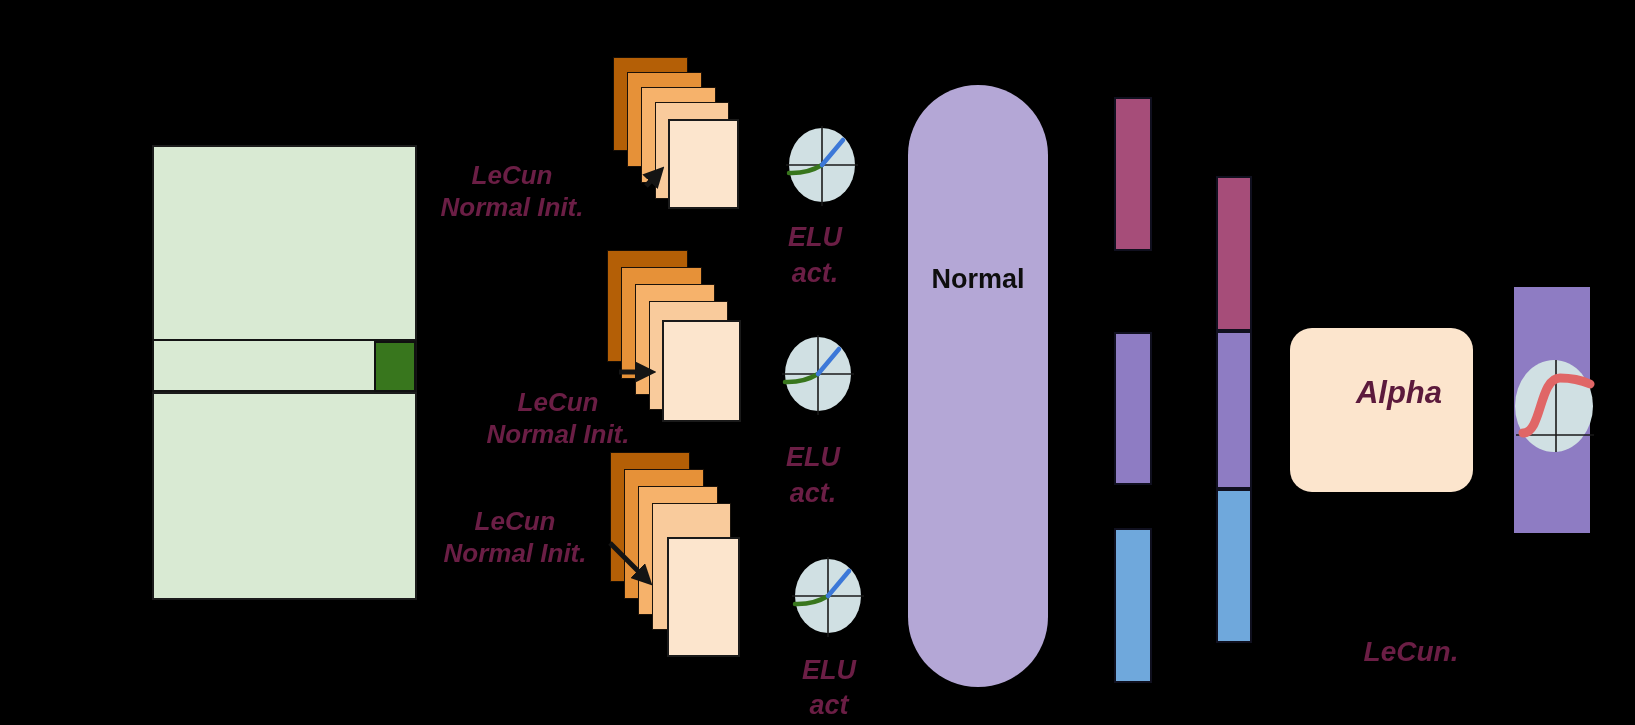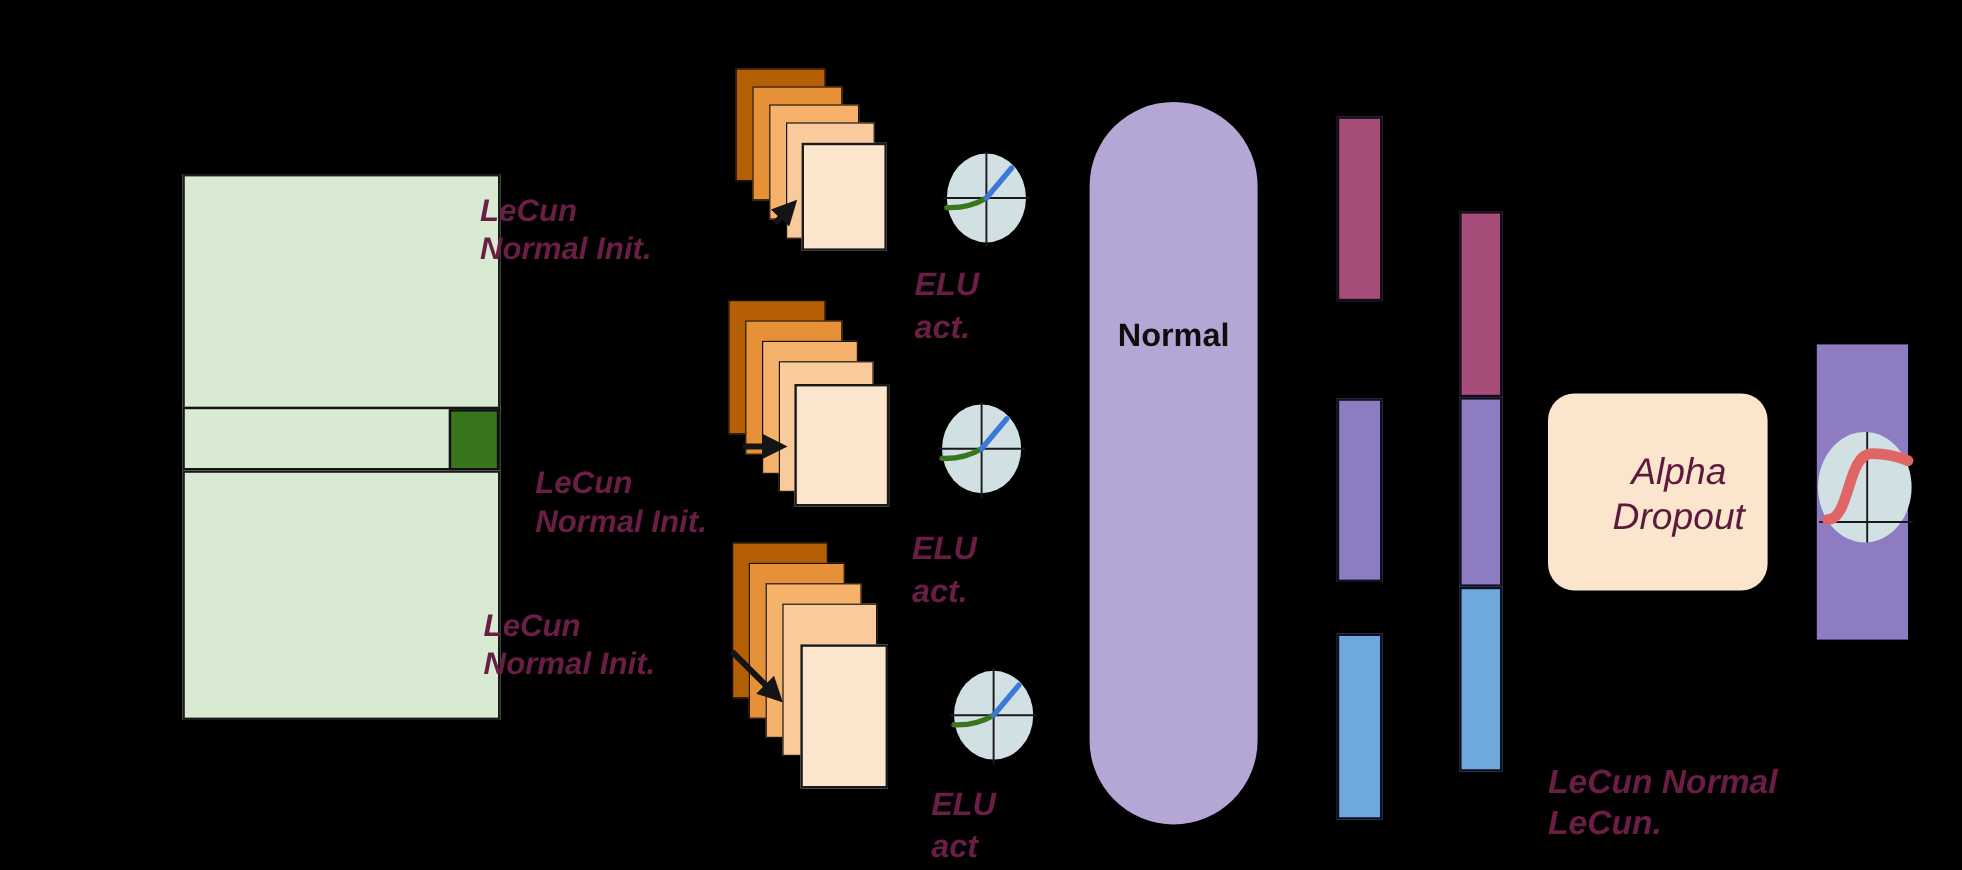--- a/index.html
+++ b/index.html
@@ -14,36 +14,36 @@
   .m-top{left:152px;top:145px;width:265px;height:196px;}
   .m-row{left:152px;top:339px;width:265px;height:53px;border:2px solid #141414;}
   .m-cell{left:374px;top:341px;width:42px;height:51px;border:2px solid #101010;}
   .m-bot{left:152px;top:392px;width:265px;height:208px;}
   
   .card{position:absolute;box-sizing:border-box;border:1px solid rgba(15,10,5,.95);}
   .card.front{border:2px solid #1a1a1a;}
   
   .bar{position:absolute;box-sizing:border-box;border:2px solid #10101f;}
   
-  .lbl{position:absolute;font-weight:bold;font-style:italic;
+  .lbl{position:absolute;text-align:center;font-weight:bold;font-style:italic;
        color:#6b1e45;font-size:26px;line-height:32px;}
   .l1{left:400px;top:159px;width:224px;}
   .l2{left:446px;top:386px;width:224px;}
   .l3{left:403px;top:505px;width:224px;}
   .l4{left:1290px;top:635px;width:242px;font-size:28px;line-height:34px;}
   .e1{left:762px;top:219px;width:106px;font-size:27px;line-height:36px;}
   .e2{left:760px;top:439px;width:106px;font-size:27px;line-height:36px;}
   .e3{left:776px;top:653px;width:106px;font-size:27px;line-height:35px;}
   
   .pill{left:908px;top:85px;width:140px;height:602px;border-radius:70px;}
   .pill-text{left:908px;top:262px;width:140px;text-align:center;
              font-weight:bold;font-size:27px;line-height:35px;color:#0e0e0e;}
   
   .alpha{left:1290px;top:328px;width:183px;height:164px;border-radius:22px;}
-  .alpha-text{left:1290px;top:374px;width:218px;text-align:center;font-weight:normal;
+  .alpha-text{left:1290px;top:374px;width:218px;text-align:center;font-weight:bold;
               font-style:italic;font-size:31px;line-height:38px;color:#5c1a3c;}
   
   .outrect{left:1514px;top:287px;width:76px;height:246px;}
   svg{display:block;}
 </style>
 </head>
 <body>
 
 <div class="canvas">
 
@@ -109,21 +109,20 @@
   </div>
   <div class="lbl l2">
     <div>LeCun</div>
     <div>Normal Init.</div>
   </div>
   <div class="lbl l3">
     <div>LeCun</div>
     <div>Normal Init.</div>
   </div>
   <div class="lbl l4">
-    <div>LeCun Normal</div>
     <div>LeCun.</div>
   </div>
 
   <div class="lbl e1">
     <div>ELU</div>
     <div>act.</div>
   </div>
   <div class="lbl e2">
     <div>ELU</div>
     <div>act.</div>
@@ -143,21 +142,20 @@
       <div class="bar" style="left: 1114px; top: 332px; width: 38px; height: 153px; background-color: rgb(142, 124, 195);"></div>
       <div class="bar" style="left: 1114px; top: 528px; width: 38px; height: 155px; background-color: rgb(111, 168, 220);"></div>
       <div class="bar" style="left: 1216px; top: 176px; width: 36px; height: 155px; background-color: rgb(166, 77, 121);"></div>
       <div class="bar" style="left: 1216px; top: 331px; width: 36px; height: 158px; background-color: rgb(142, 124, 195);"></div>
       <div class="bar" style="left: 1216px; top: 489px; width: 36px; height: 154px; background-color: rgb(111, 168, 220);"></div>
     </div>
 
   <div class="box alpha" style="background-color: rgb(252, 229, 205);"></div>
   <div class="abs alpha-text">
     <div>Alpha</div>
-    <div>Dropout</div>
   </div>
 
   <div class="box outrect" style="background-color: rgb(142, 124, 195);"></div>
   <svg class="abs" style="left:1512px;top:357px" width="84" height="98" viewBox="0 0 84 98">
     <ellipse cx="42" cy="49" rx="39" ry="46" fill="#d0e0e3"></ellipse>
     <line x1="44" y1="3" x2="44" y2="95" stroke="#1a1a1a" stroke-width="1.6"></line>
     <line x1="4" y1="78" x2="82" y2="78" stroke="#1a1a1a" stroke-width="1.6"></line>
     <path d="M11,76 C30,76 27,21 48,21 C58,21 69,23 78,27" fill="none" stroke="#e06666" stroke-width="9" stroke-linecap="round"></path>
   </svg>
 

